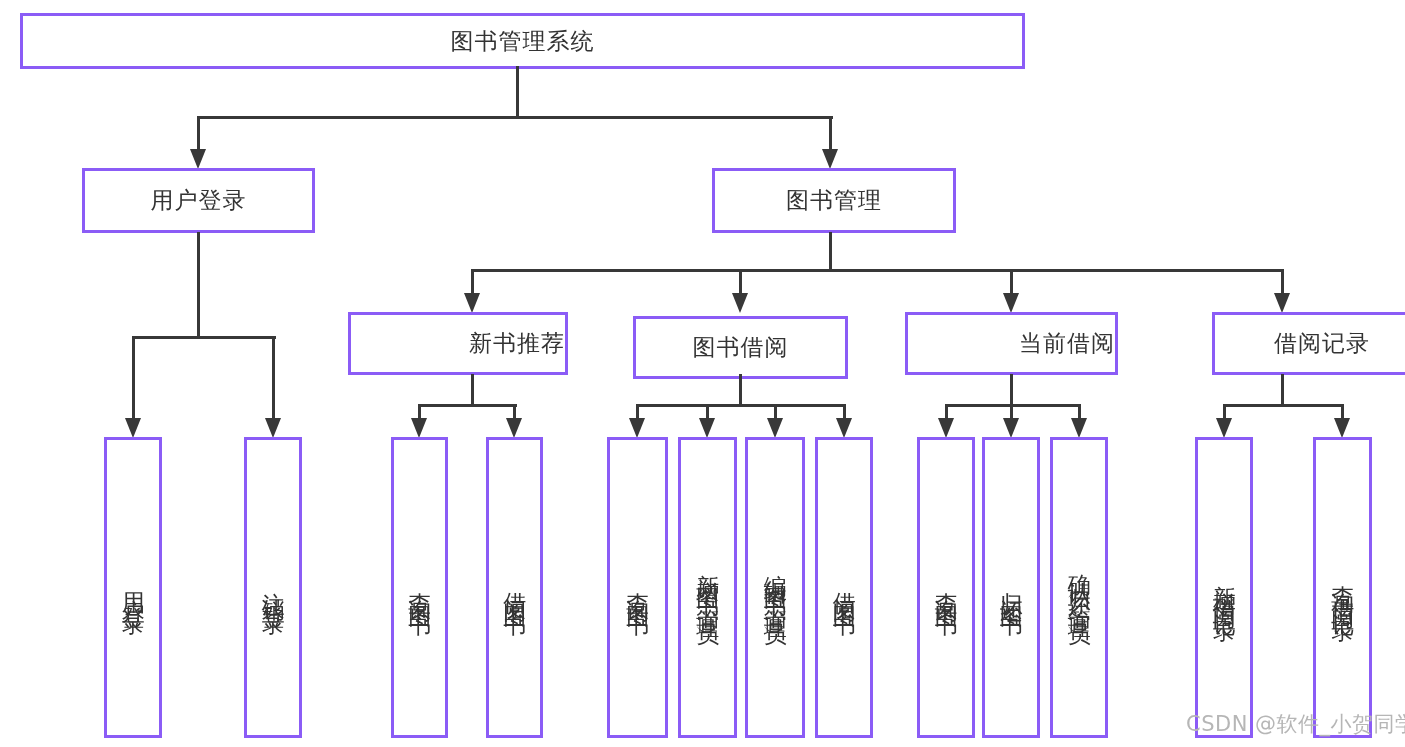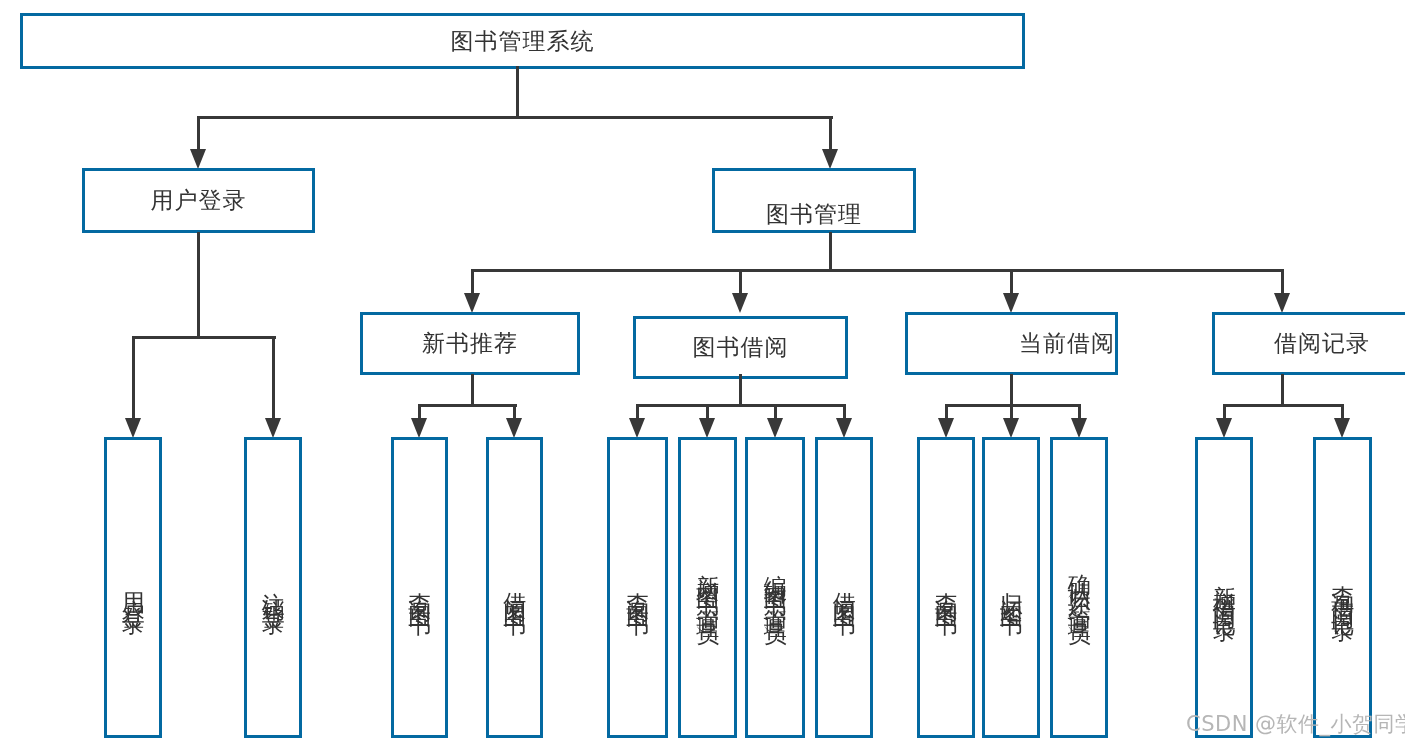--- a/index.html
+++ b/index.html
@@ -7,21 +7,21 @@
     position:relative;
     width:1405px;height:747px;
     background:#ffffff;
     font-family:"DejaVu Sans","Liberation Sans",sans-serif;
     color:#333333;
     overflow:hidden;
   }
   .node{
     position:absolute;
     box-sizing:border-box;
-    border:3px solid #0369a1;
+    border:3px solid #8b5cf6;
     background:#ffffff;
     display:flex;align-items:center;justify-content:center;
     text-align:center;
   }
   .hlabel{
     font-size:23px;
     letter-spacing:1px;
     color:#333333;
     white-space:nowrap;
   }
@@ -65,21 +65,21 @@
   <div class="line" style="left:516px;top:66px;width:3px;height:53px;"></div>
   <div class="line" style="left:197px;top:116px;width:636px;height:3px;"></div>
   <div class="line" style="left:197px;top:116px;width:3px;height:38px;"></div>
   <div class="line" style="left:829px;top:116px;width:3px;height:38px;"></div>
   <div class="arrow" style="left:190px;top:149px;"></div>
   <div class="arrow" style="left:822px;top:149px;"></div>
 
   <div class="node" style="left:82px;top:168px;width:233px;height:65px;">
     <span class="hlabel">用户登录</span>
   </div>
-  <div class="node" style="left:712px;top:168px;width:204px;height:65px;align-items:flex-end;">
+  <div class="node" style="left:712px;top:168px;width:244px;height:65px;">
     <span class="hlabel">图书管理</span>
   </div>
 
   <div class="line" style="left:197px;top:232px;width:3px;height:107px;"></div>
   <div class="line" style="left:132px;top:336px;width:144px;height:3px;"></div>
   <div class="line" style="left:132px;top:336px;width:3px;height:84px;"></div>
   <div class="line" style="left:272px;top:336px;width:3px;height:84px;"></div>
   <div class="arrow" style="left:125px;top:418px;"></div>
   <div class="arrow" style="left:265px;top:418px;"></div>
 
@@ -87,21 +87,21 @@
   <div class="line" style="left:471px;top:269px;width:813px;height:3px;"></div>
   <div class="line" style="left:471px;top:269px;width:3px;height:28px;"></div>
   <div class="line" style="left:739px;top:269px;width:3px;height:28px;"></div>
   <div class="line" style="left:1010px;top:269px;width:3px;height:28px;"></div>
   <div class="line" style="left:1281px;top:269px;width:3px;height:28px;"></div>
   <div class="arrow" style="left:464px;top:293px;"></div>
   <div class="arrow" style="left:732px;top:293px;"></div>
   <div class="arrow" style="left:1003px;top:293px;"></div>
   <div class="arrow" style="left:1274px;top:293px;"></div>
 
-  <div class="node" style="left:360px;top:312px;width:220px;height:63px;">
+  <div class="node" style="left:348px;top:312px;width:220px;height:63px;justify-content:flex-end;">
     <span class="hlabel">新书推荐</span>
   </div>
   <div class="node" style="left:633px;top:316px;width:215px;height:63px;">
     <span class="hlabel">图书借阅</span>
   </div>
   <div class="node" style="left:905px;top:312px;width:213px;height:63px;justify-content:flex-end;">
     <span class="hlabel">当前借阅</span>
   </div>
   <div class="node" style="left:1172px;top:312px;width:220px;height:63px;margin-left:40px;">
     <span class="hlabel">借阅记录</span>

